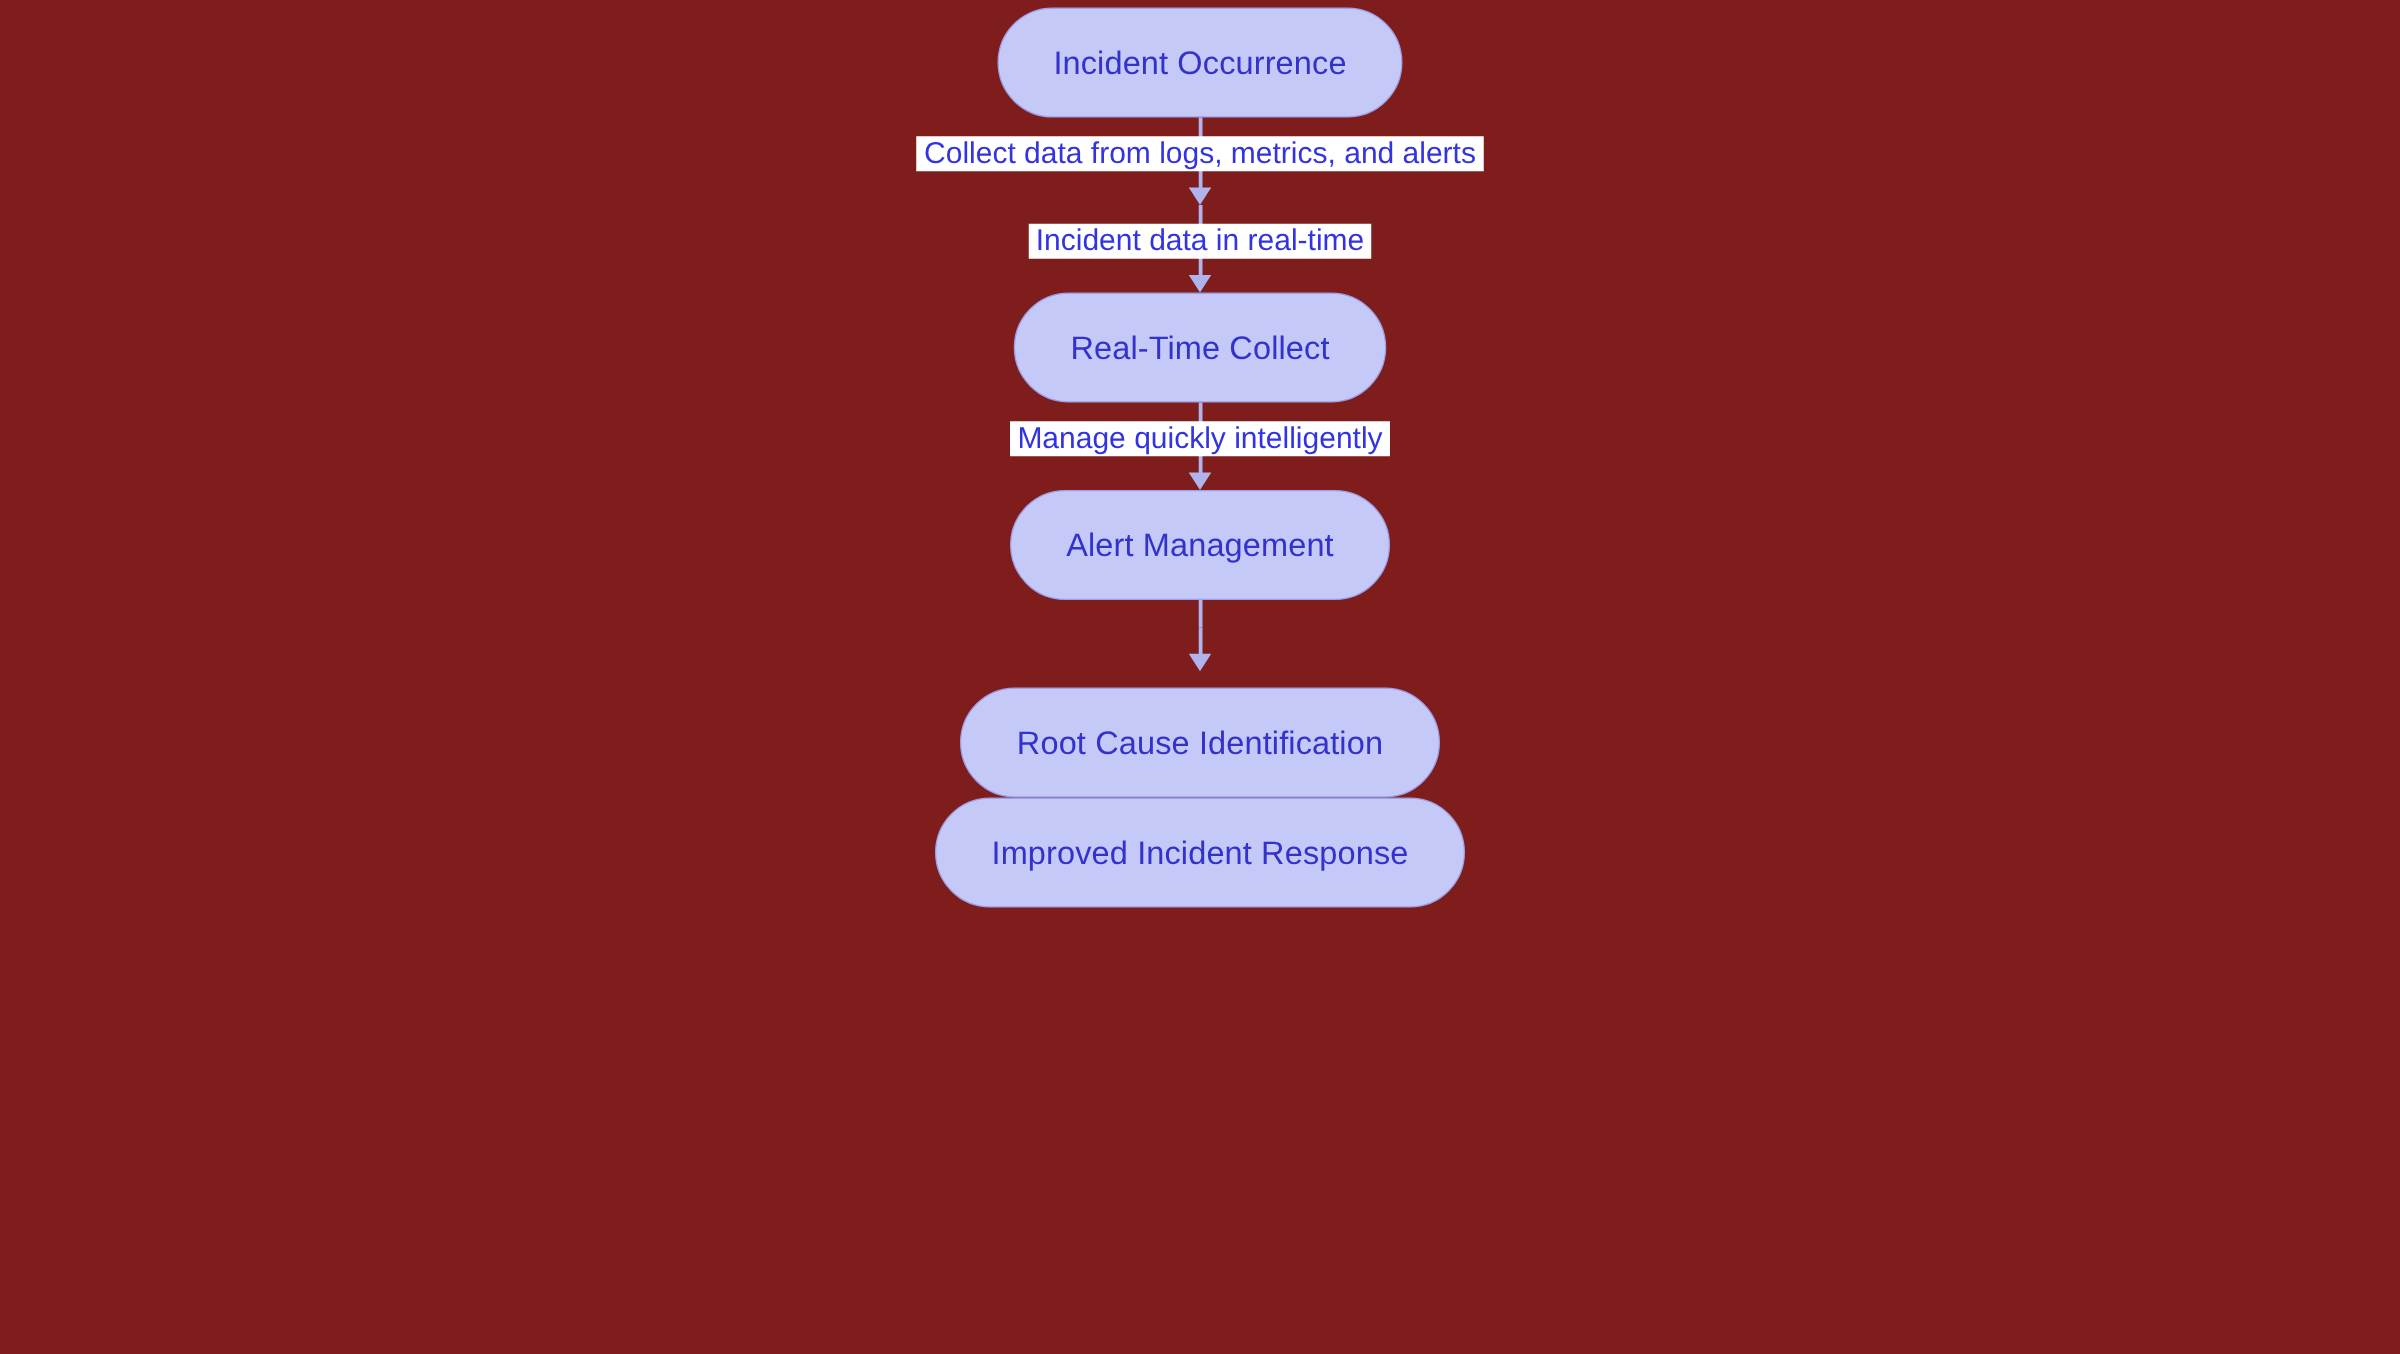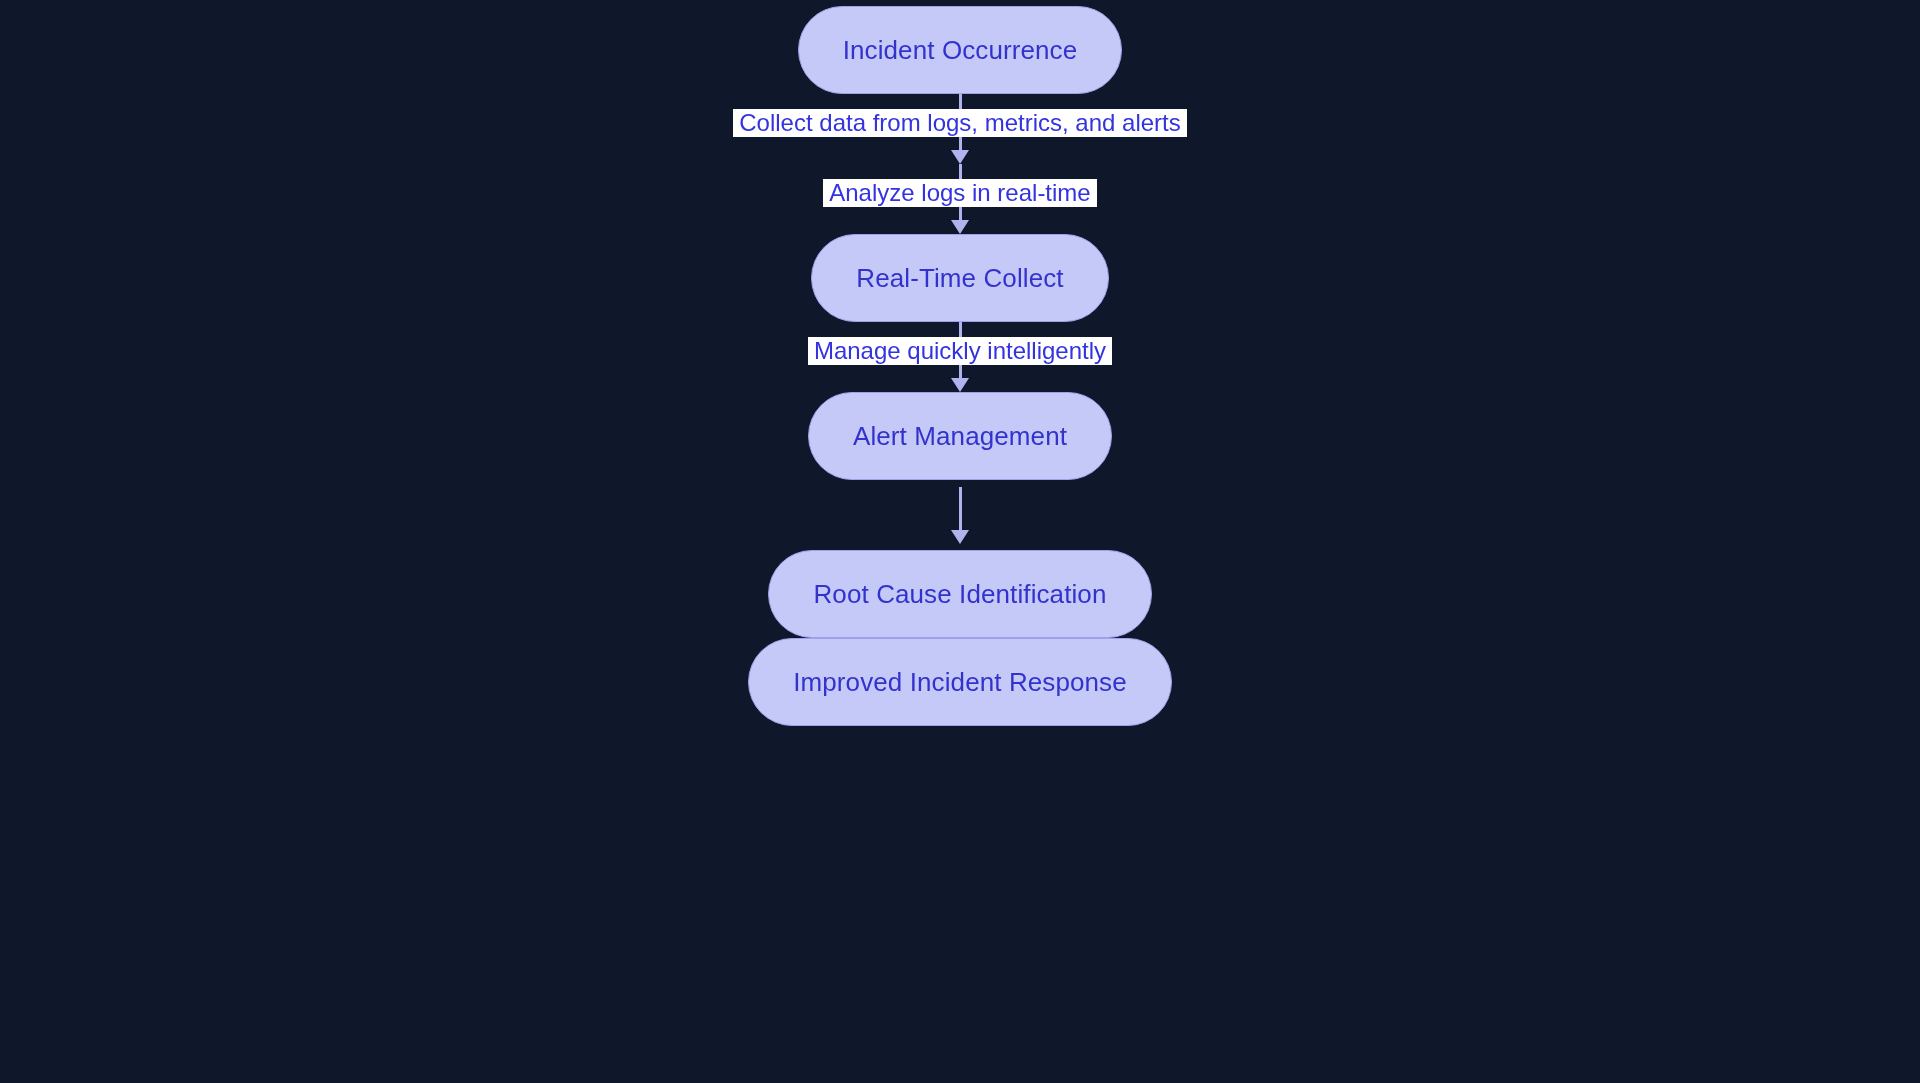--- a/index.html
+++ b/index.html
@@ -11,21 +11,21 @@
     width: 1920px;
     height: 1083px;
     overflow: hidden;
     font-family: "Liberation Sans", sans-serif;
   }
 
   #flowchart-canvas {
     position: relative;
     width: 1920px;
     height: 1083px;
-    background: #0f172a;
+    background: #7f1d1d;
   }
 
   
   .flow-column {
     position: absolute;
     left: 0;
     top: 0;
     width: 1920px;
     height: 1083px;
     display: flex;
@@ -56,21 +56,20 @@
 
   
   .edge {
     position: relative;
     width: 420px;
     height: 70px;
     flex: 0 0 auto;
     display: flex;
     flex-direction: column;
     align-items: center;
-    justify-content: center;
   }
   .edge-seg-top {
     width: 3px;
     height: 22px;
     background: #b0b4ee;
   }
   .edge-label {
     font-size: 24px;
     line-height: 1;
     color: #3333e0;
@@ -114,21 +113,21 @@
     <div class="edge">
       <div class="edge-seg-top"></div>
       <span class="edge-label">Collect data from logs, metrics, and alerts</span>
       <div class="edge-seg-bottom"></div>
       <div class="edge-arrowhead"></div>
     </div>
 
 
     <div class="edge">
       <div class="edge-seg-top"></div>
-      <span class="edge-label">Analyze logs in real-time</span>
+      <span class="edge-label">Incident data in real-time</span>
       <div class="edge-seg-bottom"></div>
       <div class="edge-arrowhead"></div>
     </div>
 
     <div class="node n2">
       <span class="node-label">Real-Time Collect</span>
     </div>
 
     <div class="edge">
       <div class="edge-seg-top"></div>

